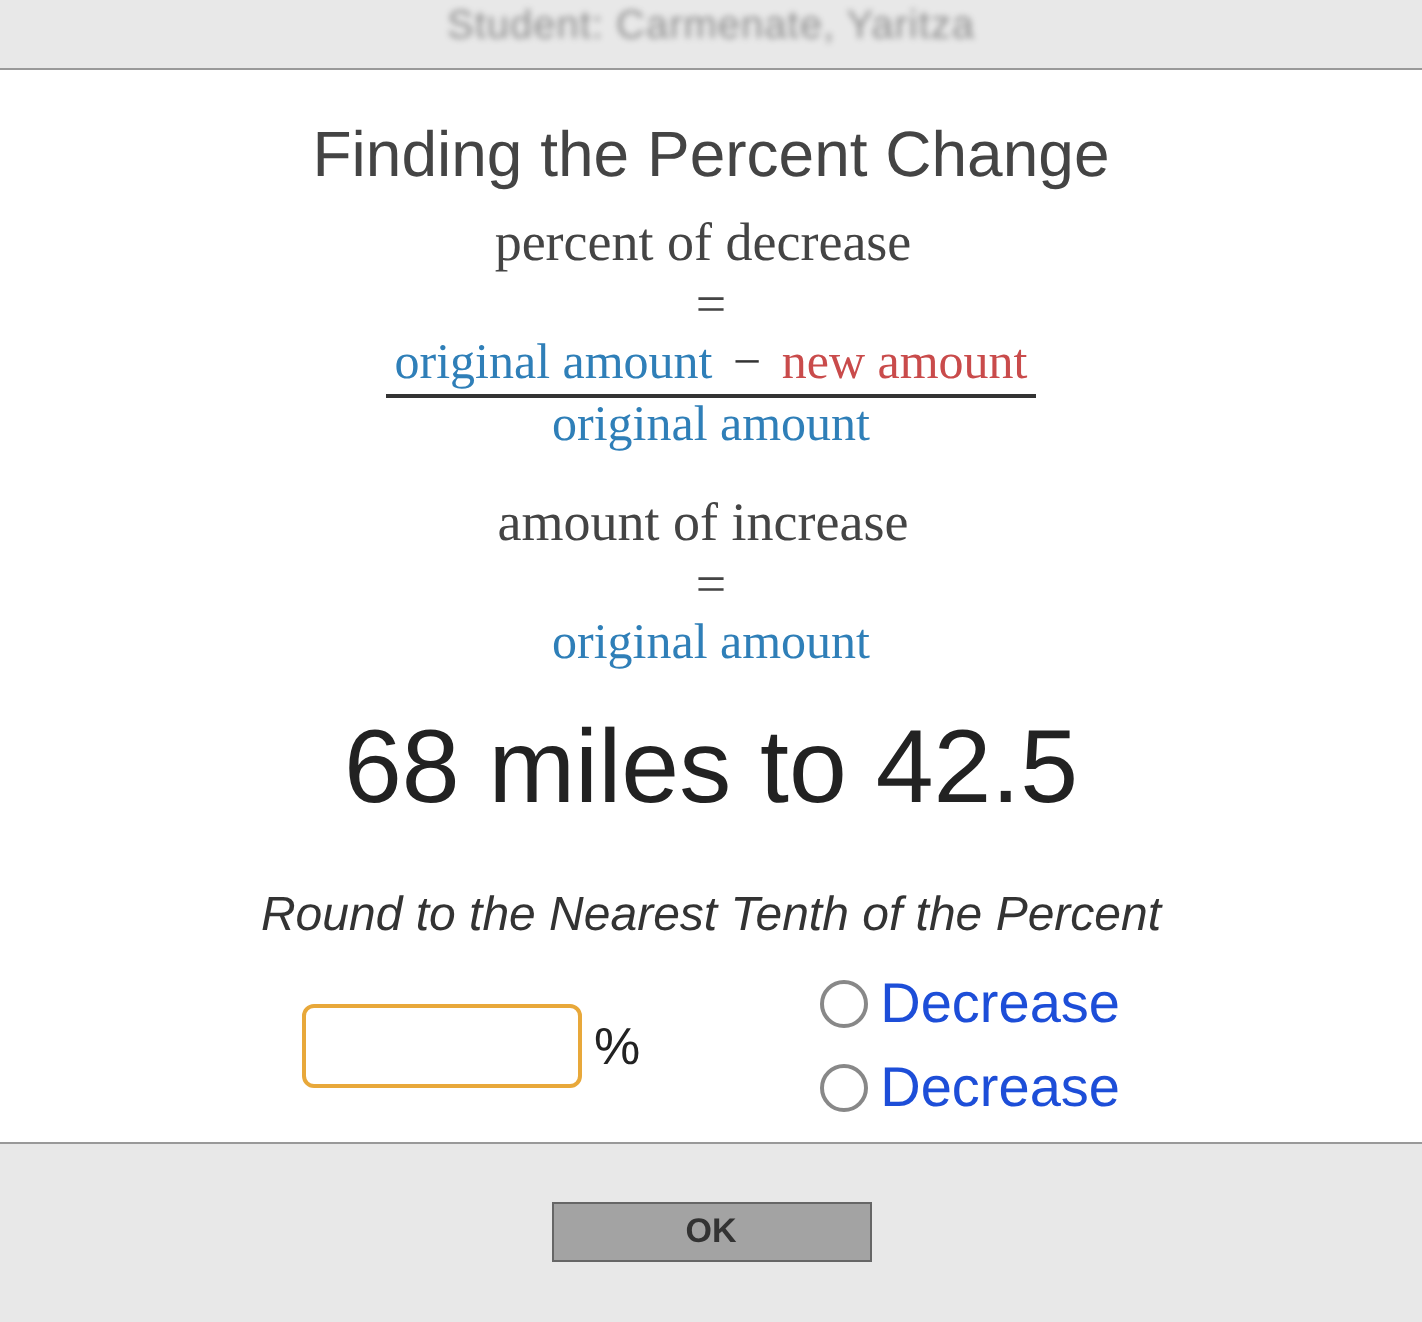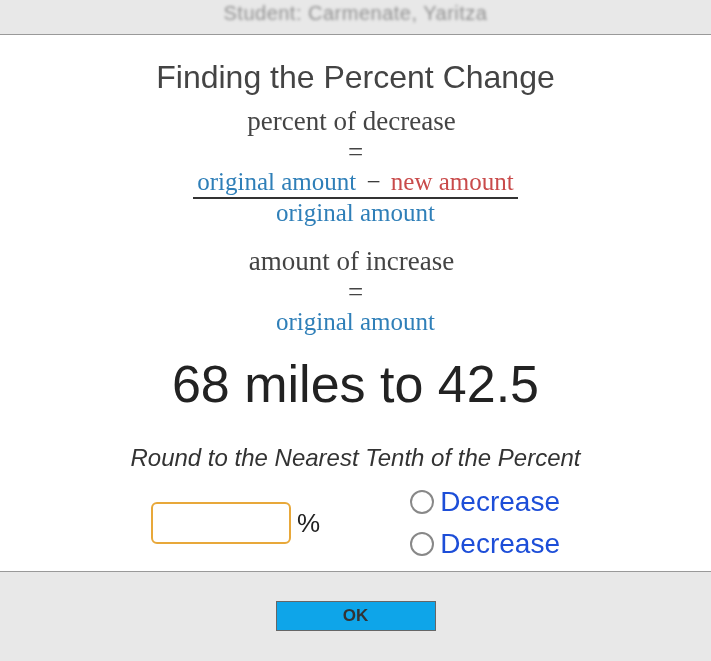--- a/index.html
+++ b/index.html
@@ -121,21 +121,21 @@
   }
   .footer {
     height: 88px;
     display: flex;
     align-items: center;
     justify-content: center;
   }
   .ok-btn {
     width: 160px;
     height: 30px;
-    background: #0ea5e9;
+    background: #a3a3a3;
     border: 1px solid #666;
     font-size: 17px;
     font-weight: bold;
     color: #333;
     cursor: pointer;
     font-family: Arial, sans-serif;
   }
 </style>
 </head>
 <body>

